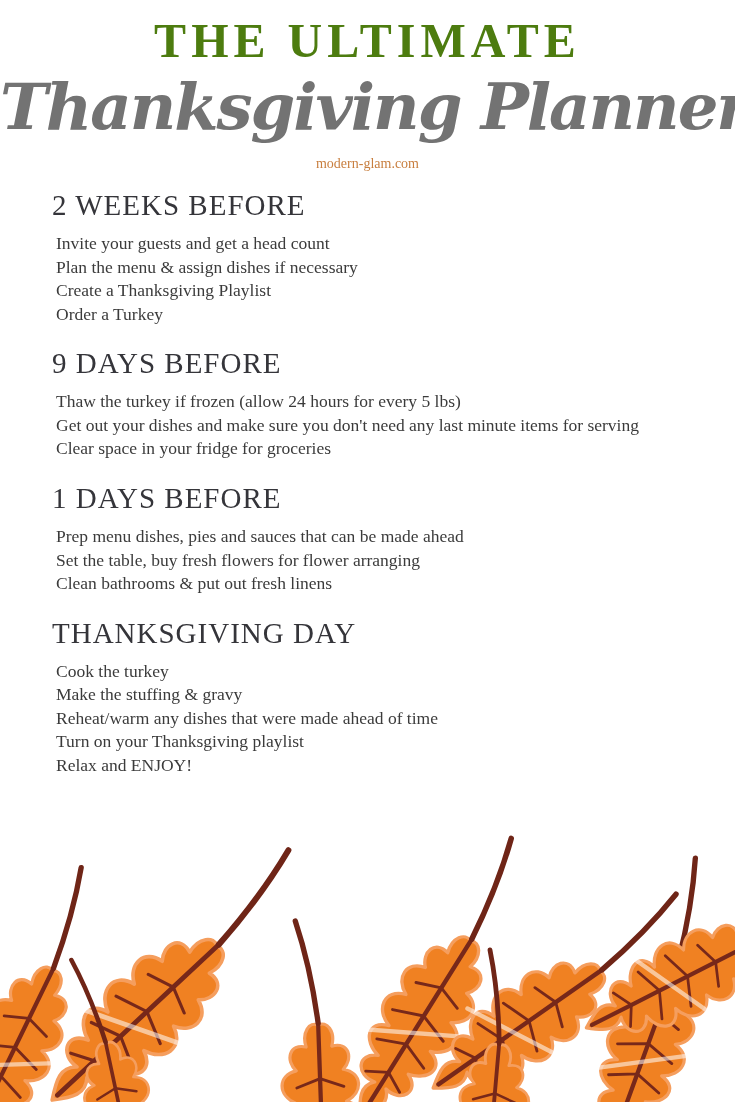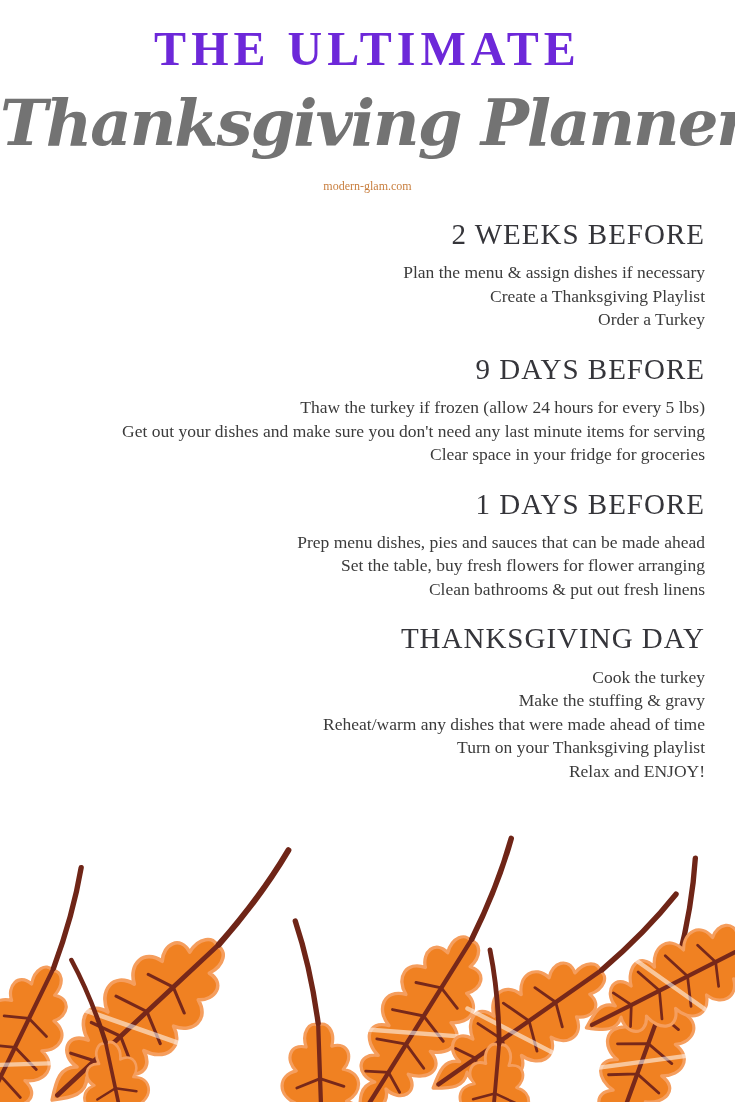--- a/index.html
+++ b/index.html
@@ -10,45 +10,44 @@
     position:relative;
     font-family:"Liberation Serif", serif;
   }
   .header{ text-align:center; padding-top:13px; position:relative; z-index:2; }
   .title-top{
     font-family:"Liberation Serif", serif;
     font-weight:bold;
     font-size:48px;
     line-height:1.15;
     letter-spacing:5px;
-    color:#6d28d9;
-    margin:8px;
+    color:#4d7c0f;
+    margin:0;
   }
   .title-script{
     font-family:"DejaVu Serif", serif;
     font-style:italic;
     font-weight:bold;
     font-size:64px;
     line-height:1.35;
     letter-spacing:-2px;
     color:#737373;
     margin:-4px 0 0 0;
     white-space:nowrap;
   }
   .website{
-    font-size:12px;
+    font-size:14px;
     line-height:1.3;
     color:#C87E3E;
-    margin:12px;
+    margin:4px;
   }
   .content{
     position:relative;
     z-index:2;
     padding:10px 30px 0 52px;
-    text-align:right;
   }
   .section{ margin:0 0 19px 0; }
   .section-heading{
     font-family:"Liberation Serif", serif;
     font-weight:normal;
     font-size:29px;
     line-height:1.25;
     letter-spacing:1px;
     color:#35353A;
     margin:0 0 9px 0;
@@ -109,20 +108,21 @@
   <h1 class="title-top">THE ULTIMATE</h1>
   <div class="title-script">Thanksgiving Planner</div>
   <div class="website">modern-glam.com</div>
 </div>
 
 <div class="content">
 
   <div class="section">
     <h2 class="section-heading">2 WEEKS BEFORE</h2>
     <ul class="checklist">
+      <li>Invite your guests and get a head count</li>
       <li>Plan the menu &amp; assign dishes if necessary</li>
       <li>Create a Thanksgiving Playlist</li>
       <li>Order a Turkey</li>
     </ul>
   </div>
 
 
   <div class="section">
     <h2 class="section-heading">9 DAYS BEFORE</h2>
     <ul class="checklist">

